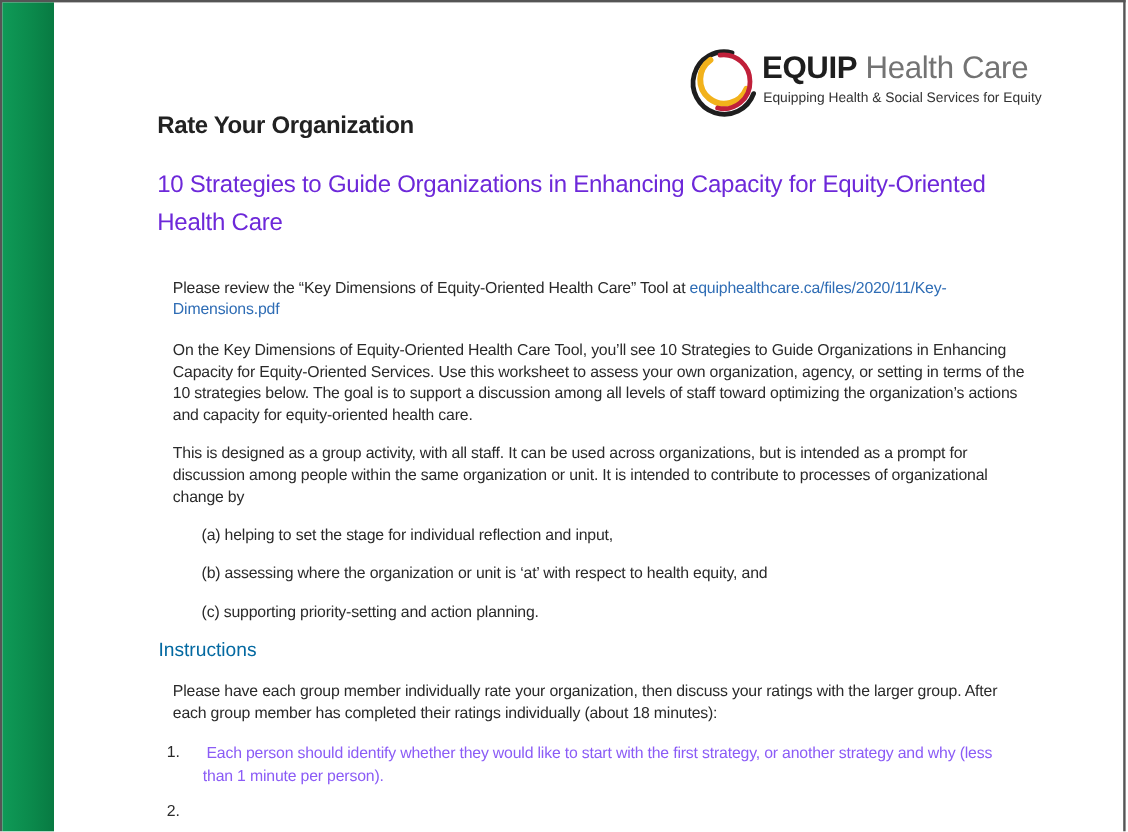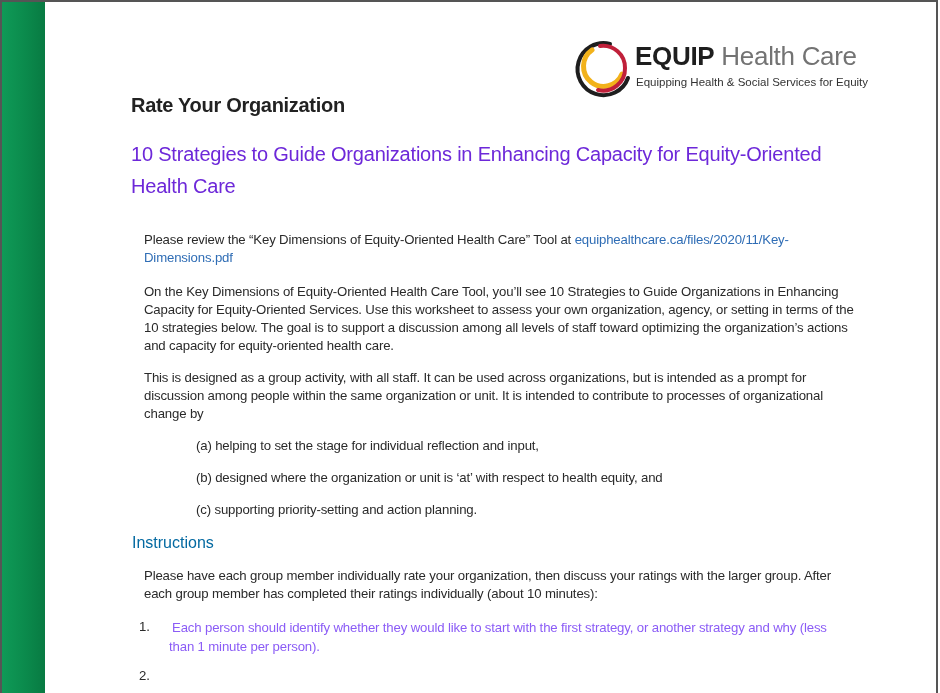--- a/index.html
+++ b/index.html
@@ -38,21 +38,21 @@
   .subtitle {
     position:absolute; left:131px; top:138px; font-size:20px; color:#6d28d9; line-height:32px;
     width:700px; font-weight:normal; letter-spacing:-0.2px;
   }
   .p {
     position:absolute; left:132px; font-size:13.2px; line-height:18px; color:#2a2a2a;
     width:715px; letter-spacing:-0.15px;margin-left:12px;
   }
   .link { color:#2f6db5; }
   .item {
-    position:absolute; left:168px; font-size:13.2px; color:#2a2a2a; letter-spacing:-0.15px;margin-left:28px;
+    position:absolute; left:168px; font-size:13.2px; color:#2a2a2a; letter-spacing:-0.15px;
   }
   .heading { position:absolute; left:132px; top:534px; font-size:16px; font-weight:normal; color:#0369a1; }
   .num { position:absolute; left:139px; font-size:13.2px; color:#2a2a2a; }
   .numtext { position:absolute; left:169px; font-size:13.2px; line-height:19px; width:680px; color:#8b5cf6; letter-spacing:-0.15px;}
 </style>
 </head>
 <body>
 
 <div class="frame"></div>
 <div class="green-bar"></div>
@@ -72,24 +72,24 @@
 
 <div class="p" style="top:231px;">
   <span>Please review the “Key Dimensions of Equity-Oriented Health Care” Tool at </span><a class="link">equiphealthcare.ca/files/2020/11/Key-Dimensions.pdf</a>
 </div>
 
 <div class="p" style="top:283px;">On the Key Dimensions of Equity-Oriented Health Care Tool, you’ll see 10 Strategies to Guide Organizations in Enhancing Capacity for Equity-Oriented Services. Use this worksheet to assess your own organization, agency, or setting in terms of the 10 strategies below. The goal is to support a discussion among all levels of staff toward optimizing the organization’s actions and capacity for equity-oriented health care.</div>
 
 <div class="p" style="top:369px;">This is designed as a group activity, with all staff. It can be used across organizations, but is intended as a prompt for discussion among people within the same organization or unit. It is intended to contribute to processes of organizational change by</div>
 
 <div class="item" style="top:438px;">(a) helping to set the stage for individual reflection and input,</div>
-<div class="item" style="top:470px;">(b) designed where the organization or unit is ‘at’ with respect to health equity, and</div>
+<div class="item" style="top:470px;">(b) assessing where the organization or unit is ‘at’ with respect to health equity, and</div>
 <div class="item" style="top:502px;">(c) supporting priority-setting and action planning.</div>
 
 <div class="heading">Instructions</div>
 
-<div class="p" style="top:567px;">Please have each group member individually rate your organization, then discuss your ratings with the larger group. After each group member has completed their ratings individually (about 10 minutes):</div>
+<div class="p" style="top:567px;">Please have each group member individually rate your organization, then discuss your ratings with the larger group. After each group member has completed their ratings individually (about 18 minutes):</div>
 
 <div class="num" style="top:619px;">1.</div>
 <div class="numtext" style="top:618px; text-indent:3px;">Each person should identify whether they would like to start with the first strategy, or another strategy  and why (less than 1 minute per person).</div>
 
 <div class="num" style="top:668px;">2.</div>
 <div class="numtext" style="top:703px; left:168px;">Aim for group consensus about the first strategy for discussion.</div>
 
 </body></html>

